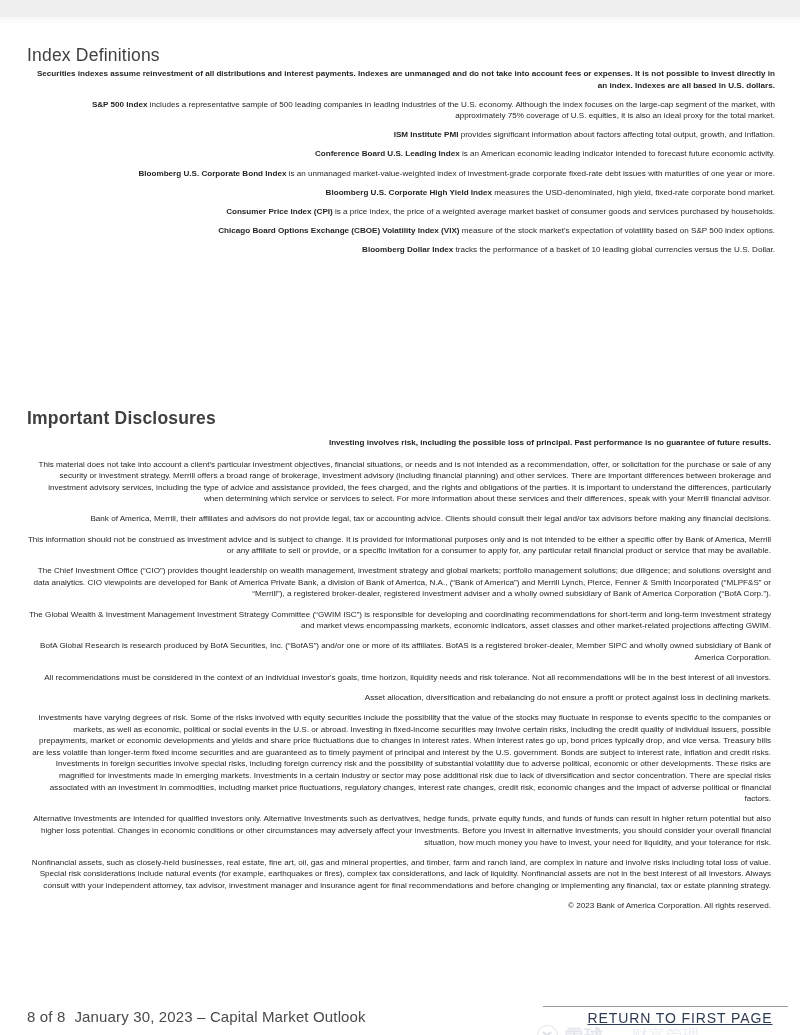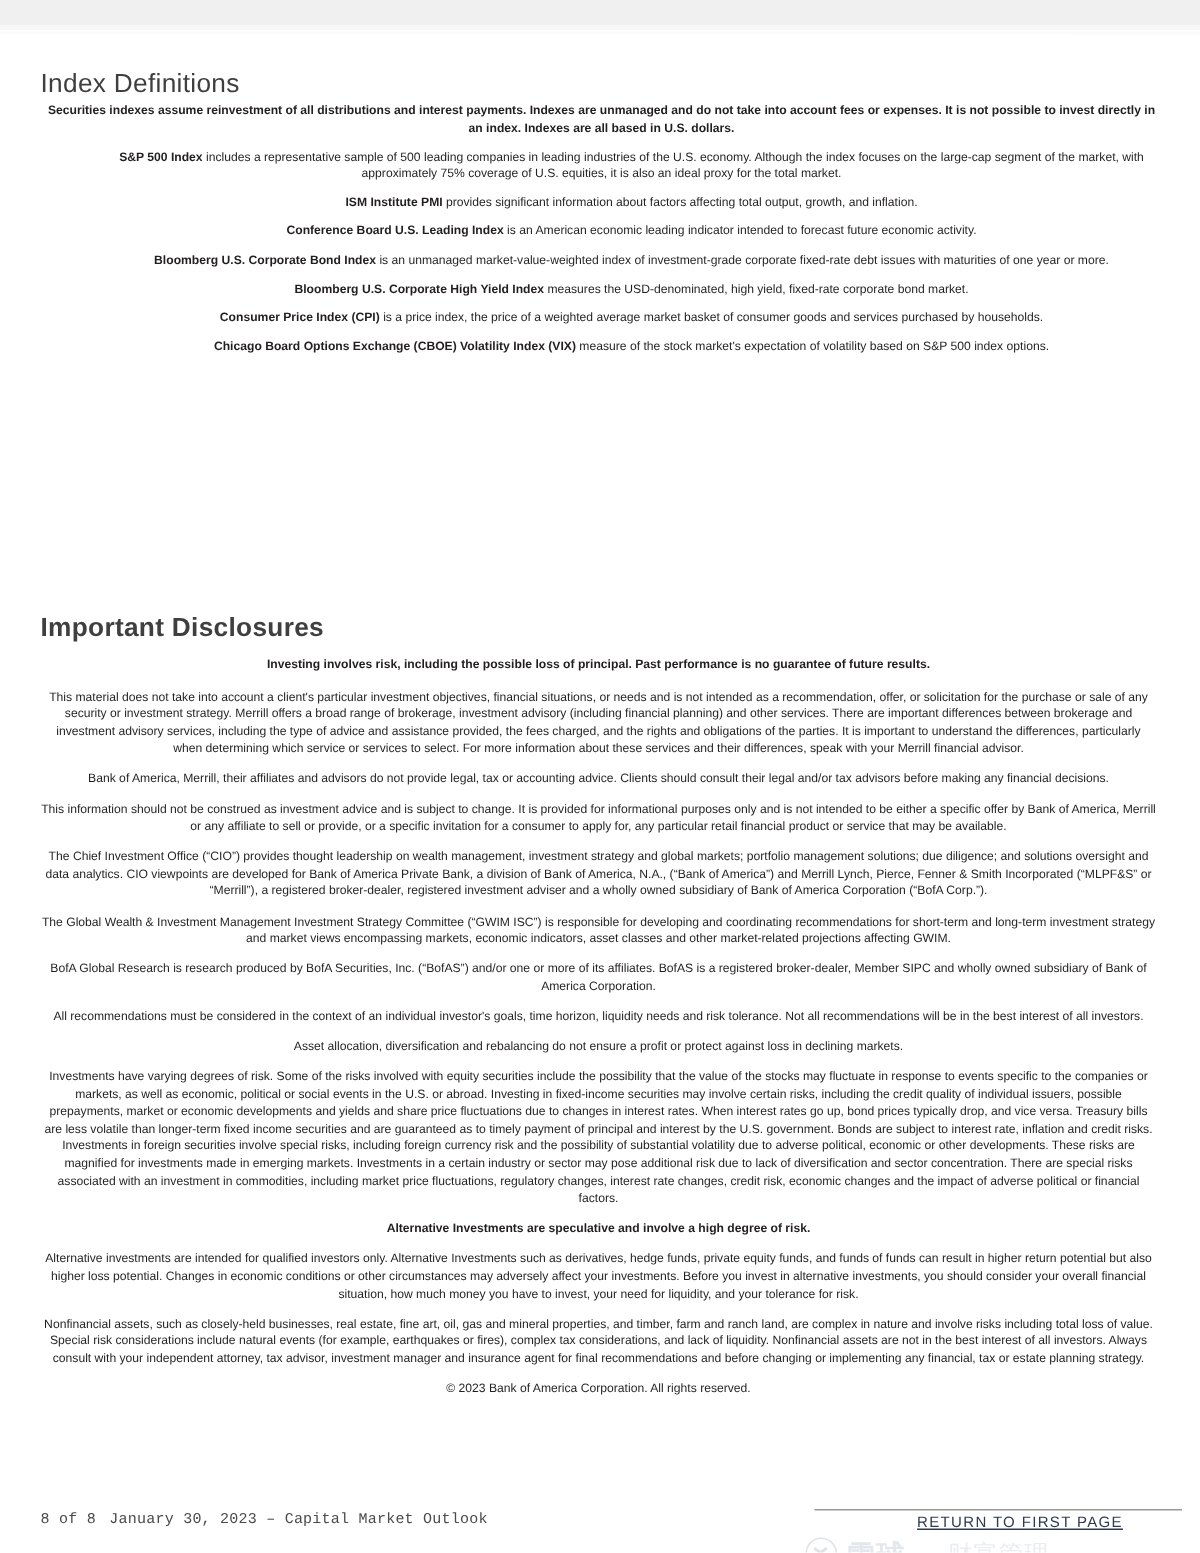--- a/index.html
+++ b/index.html
@@ -62,21 +62,21 @@
     color: #3f3f3f;
     margin: 0;
     letter-spacing: 0.2px;
   }
 
   .p {
     font-size: 8.1px;
     line-height: 11.6px;
     margin: 0;
     color: #231f20;
-    text-align: center;
+    text-align: right;
   }
   .p.bold, .lead {
     font-weight: bold;
   }
   .term {
     font-weight: bold;
     margin-left: 40px;
   }
 
   
@@ -101,42 +101,41 @@
     position: absolute;
     left: 0;
     top: 983px;
     width: 800px;
     height: 52px;
   }
   .footer-left {
     position: absolute;
     left: 27px;
     top: 2px;
-    font-size: 10px;
+    font-size: 15px;
     color: #4a4a4a;
     white-space: nowrap;
     letter-spacing: 0.15px;
-    font-family: Liberation Mono, monospace;
   }
   .footer-left .pagenum { margin-right: 9px; }
   .footer-rule {
     position: absolute;
     left: 543px;
     top: 0px;
     width: 245px;
     height: 1px;
     background: #9a9a9a;
   }
   .footer-link {
     position: absolute;
     left: 570px;
     top: 4px;
     width: 220px;
     text-align: center;
-    font-size: 10px;
+    font-size: 14px;
     letter-spacing: 0.9px;
     color: #2e3a52;
     white-space: nowrap;
   }
 
   
   .watermark {
     position: absolute;
     left: 537px;
     top: 999px;
@@ -194,36 +193,36 @@
 
     <div id="index-defs-list">
         <p class="p bold"><span>Securities indexes assume reinvestment of all distributions and interest payments. Indexes are unmanaged and do not take into account fees or expenses. It is not possible to invest directly in an index. Indexes are all based in U.S. dollars.</span></p>
         <p class="p"><span class="term">S&amp;P 500 Index</span><span> includes a representative sample of 500 leading companies in leading industries of the U.S. economy. Although the index focuses on the large-cap segment of the market, with approximately 75% coverage of U.S. equities, it is also an ideal proxy for the total market.</span></p>
         <p class="p"><span class="term">ISM Institute PMI</span><span> provides significant information about factors affecting total output, growth, and inflation.</span></p>
         <p class="p"><span class="term">Conference Board U.S. Leading Index</span><span> is an American economic leading indicator intended to forecast future economic activity.</span></p>
         <p class="p"><span class="term">Bloomberg U.S. Corporate Bond Index</span><span> is an unmanaged market-value-weighted index of investment-grade corporate fixed-rate debt issues with maturities of one year or more.</span></p>
         <p class="p"><span class="term">Bloomberg U.S. Corporate High Yield Index</span><span> measures the USD-denominated, high yield, fixed-rate corporate bond market.</span></p>
         <p class="p"><span class="term">Consumer Price Index (CPI)</span><span> is a price index, the price of a weighted average market basket of consumer goods and services purchased by households.</span></p>
         <p class="p"><span class="term">Chicago Board Options Exchange (CBOE) Volatility Index (VIX)</span><span> measure of the stock market's expectation of volatility based on S&amp;P 500 index options.</span></p>
+        <p class="p"><span class="term">Bloomberg Dollar Index</span><span> tracks the performance of a basket of 10 leading global currencies versus the U.S. Dollar.</span></p>
       </div>
 
     <h1 class="section-title" id="disclosures-title">Important Disclosures</h1>
 
     <div id="disclosures-list">
         <p class="p lead">Investing involves risk, including the possible loss of principal. Past performance is no guarantee of future results.</p>
         <p class="p">This material does not take into account a client's particular investment objectives, financial situations, or needs and is not intended as a recommendation, offer, or solicitation for the purchase or sale of any security or investment strategy. Merrill offers a broad range of brokerage, investment advisory (including financial planning) and other services. There are important differences between brokerage and investment advisory services, including the type of advice and assistance provided, the fees charged, and the rights and obligations of the parties. It is important to understand the differences, particularly when determining which service or services to select. For more information about these services and their differences, speak with your Merrill financial advisor.</p>
         <p class="p">Bank of America, Merrill, their affiliates and advisors do not provide legal, tax or accounting advice. Clients should consult their legal and/or tax advisors before making any financial decisions.</p>
         <p class="p">This information should not be construed as investment advice and is subject to change. It is provided for informational purposes only and is not intended to be either a specific offer by Bank of America, Merrill or any affiliate to sell or provide, or a specific invitation for a consumer to apply for, any particular retail financial product or service that may be available.</p>
         <p class="p">The Chief Investment Office (“CIO”) provides thought leadership on wealth management, investment strategy and global markets; portfolio management solutions; due diligence; and solutions oversight and data analytics. CIO viewpoints are developed for Bank of America Private Bank, a division of Bank of America, N.A., (“Bank of America”) and Merrill Lynch, Pierce, Fenner &amp; Smith Incorporated (“MLPF&amp;S” or “Merrill”), a registered broker-dealer, registered investment adviser and a wholly owned subsidiary of Bank of America Corporation (“BofA Corp.”).</p>
         <p class="p">The Global Wealth &amp; Investment Management Investment Strategy Committee (“GWIM ISC”) is responsible for developing and coordinating recommendations for short-term and long-term investment strategy and market views encompassing markets, economic indicators, asset classes and other market-related projections affecting GWIM.</p>
         <p class="p">BofA Global Research is research produced by BofA Securities, Inc. (“BofAS”) and/or one or more of its affiliates. BofAS is a registered broker-dealer, Member SIPC and wholly owned subsidiary of Bank of America Corporation.</p>
         <p class="p">All recommendations must be considered in the context of an individual investor's goals, time horizon, liquidity needs and risk tolerance. Not all recommendations will be in the best interest of all investors.</p>
         <p class="p">Asset allocation, diversification and rebalancing do not ensure a profit or protect against loss in declining markets.</p>
         <p class="p">Investments have varying degrees of risk. Some of the risks involved with equity securities include the possibility that the value of the stocks may fluctuate in response to events specific to the companies or markets, as well as economic, political or social events in the U.S. or abroad. Investing in fixed-income securities may involve certain risks, including the credit quality of individual issuers, possible prepayments, market or economic developments and yields and share price fluctuations due to changes in interest rates. When interest rates go up, bond prices typically drop, and vice versa. Treasury bills are less volatile than longer-term fixed income securities and are guaranteed as to timely payment of principal and interest by the U.S. government. Bonds are subject to interest rate, inflation and credit risks. Investments in foreign securities involve special risks, including foreign currency risk and the possibility of substantial volatility due to adverse political, economic or other developments. These risks are magnified for investments made in emerging markets. Investments in a certain industry or sector may pose additional risk due to lack of diversification and sector concentration. There are special risks associated with an investment in commodities, including market price fluctuations, regulatory changes, interest rate changes, credit risk, economic changes and the impact of adverse political or financial factors.</p>
-        <p class="p bold">Alternative Investments are speculative and involve a high degree of risk.</p>
         <p class="p">Alternative investments are intended for qualified investors only. Alternative Investments such as derivatives, hedge funds, private equity funds, and funds of funds can result in higher return potential but also higher loss potential. Changes in economic conditions or other circumstances may adversely affect your investments. Before you invest in alternative investments, you should consider your overall financial situation, how much money you have to invest, your need for liquidity, and your tolerance for risk.</p>
         <p class="p">Nonfinancial assets, such as closely-held businesses, real estate, fine art, oil, gas and mineral properties, and timber, farm and ranch land, are complex in nature and involve risks including total loss of value. Special risk considerations include natural events (for example, earthquakes or fires), complex tax considerations, and lack of liquidity. Nonfinancial assets are not in the best interest of all investors. Always consult with your independent attorney, tax advisor, investment manager and insurance agent for final recommendations and before changing or implementing any financial, tax or estate planning strategy.</p>
         <p class="p copyright">© 2023 Bank of America Corporation. All rights reserved.</p>
       </div>
 
   </div>
 
   <div class="footer">
     <div class="footer-left">
       <span class="pagenum">8 of 8</span><span>January 30, 2023 – Capital Market Outlook</span>

